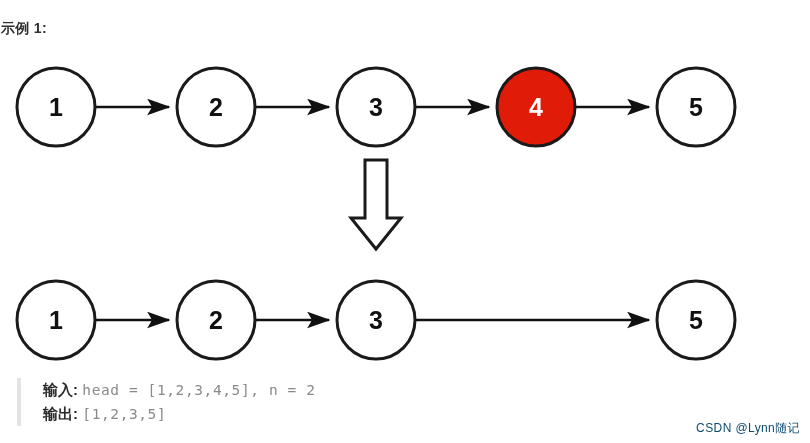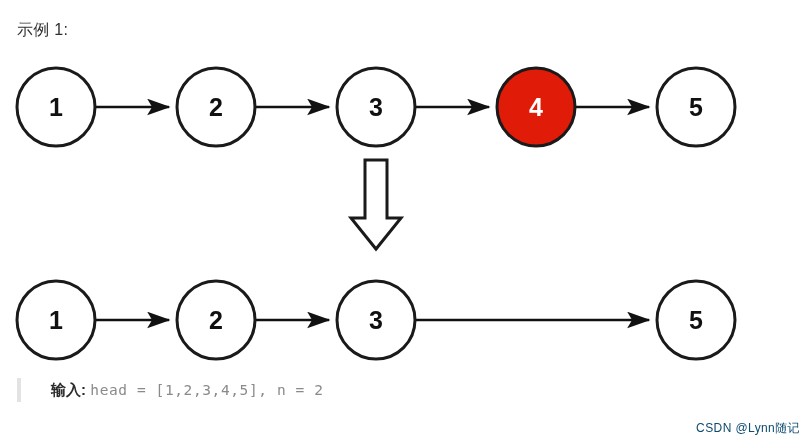--- a/index.html
+++ b/index.html
@@ -13,24 +13,24 @@
     height: 443px;
     position: relative;
     overflow: hidden;
     font-family: "Liberation Sans", "DejaVu Sans", sans-serif;
     color: #2b2b2b;
   }
 
   
   #example-title {
     position: absolute;
-    left: 17px;
+    left: 1px;
     top: 20px;
-    font-size: 16px;
-    font-weight: normal;
+    font-size: 14px;
+    font-weight: bold;
     letter-spacing: 0.3px;
     color: #2f2f2f;
     white-space: nowrap;
   }
 
   
   #linked-list-diagram {
     position: absolute;
     left: 0;
     top: 0;
@@ -38,21 +38,21 @@
     height: 443px;
   }
 
   
   #io-block {
     position: absolute;
     left: 17px;
     top: 378px;
     width: 700px;
     border-left: 4px solid #e3e3e3;
-    padding-left: 30px;
+    padding-left: 22px;
     box-sizing: border-box;
   }
   .io-line {
     font-size: 15.5px;
     line-height: 24px;
     white-space: nowrap;
   }
   .io-label {
     font-weight: bold;
     color: #2b2b2b;
@@ -147,15 +147,19 @@
       <text x="696" y="320" text-anchor="middle" dominant-baseline="central" font-family="Liberation Sans, DejaVu Sans, sans-serif" font-size="25" font-weight="bold" fill="#111111">5</text>
     </g>
   </g>
 </svg>
 
 <div id="io-block">
   <div class="io-line">
     <span class="io-label">输入:</span>
     <span class="io-code">head = [1,2,3,4,5], n = 2</span>
   </div>
+  <div class="io-line">
+    <span class="io-label">输出:</span>
+    <span class="io-code">[1,2,3,5]</span>
+  </div>
 </div>
 
 <div id="watermark">CSDN @Lynn随记</div>
 
 </body></html>

